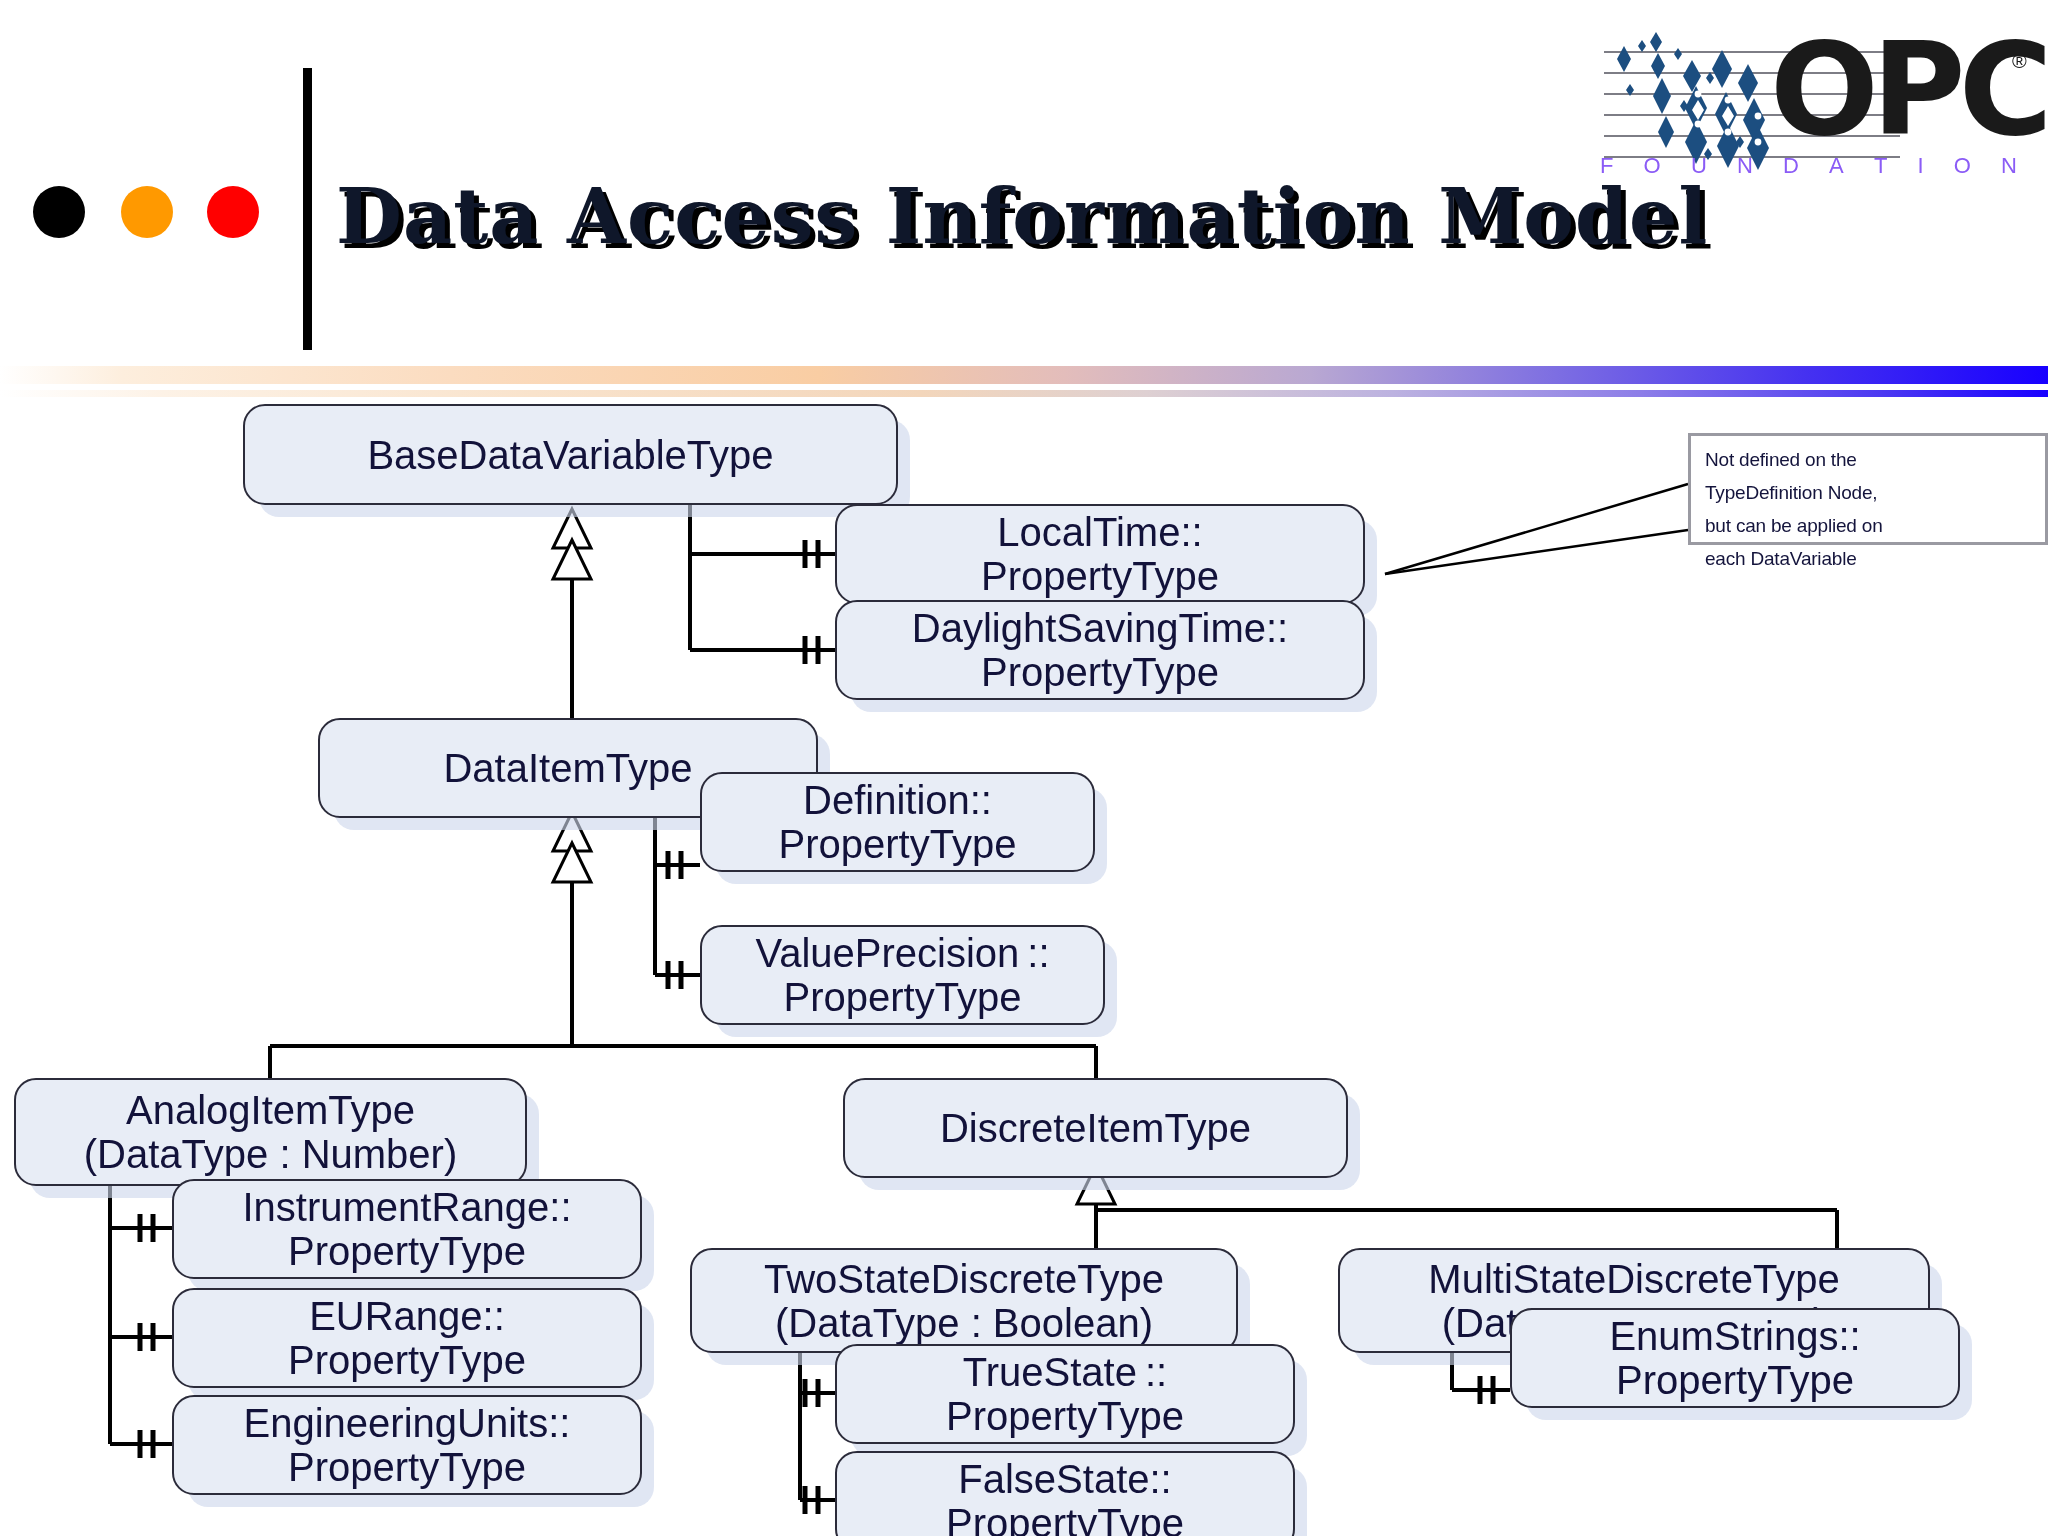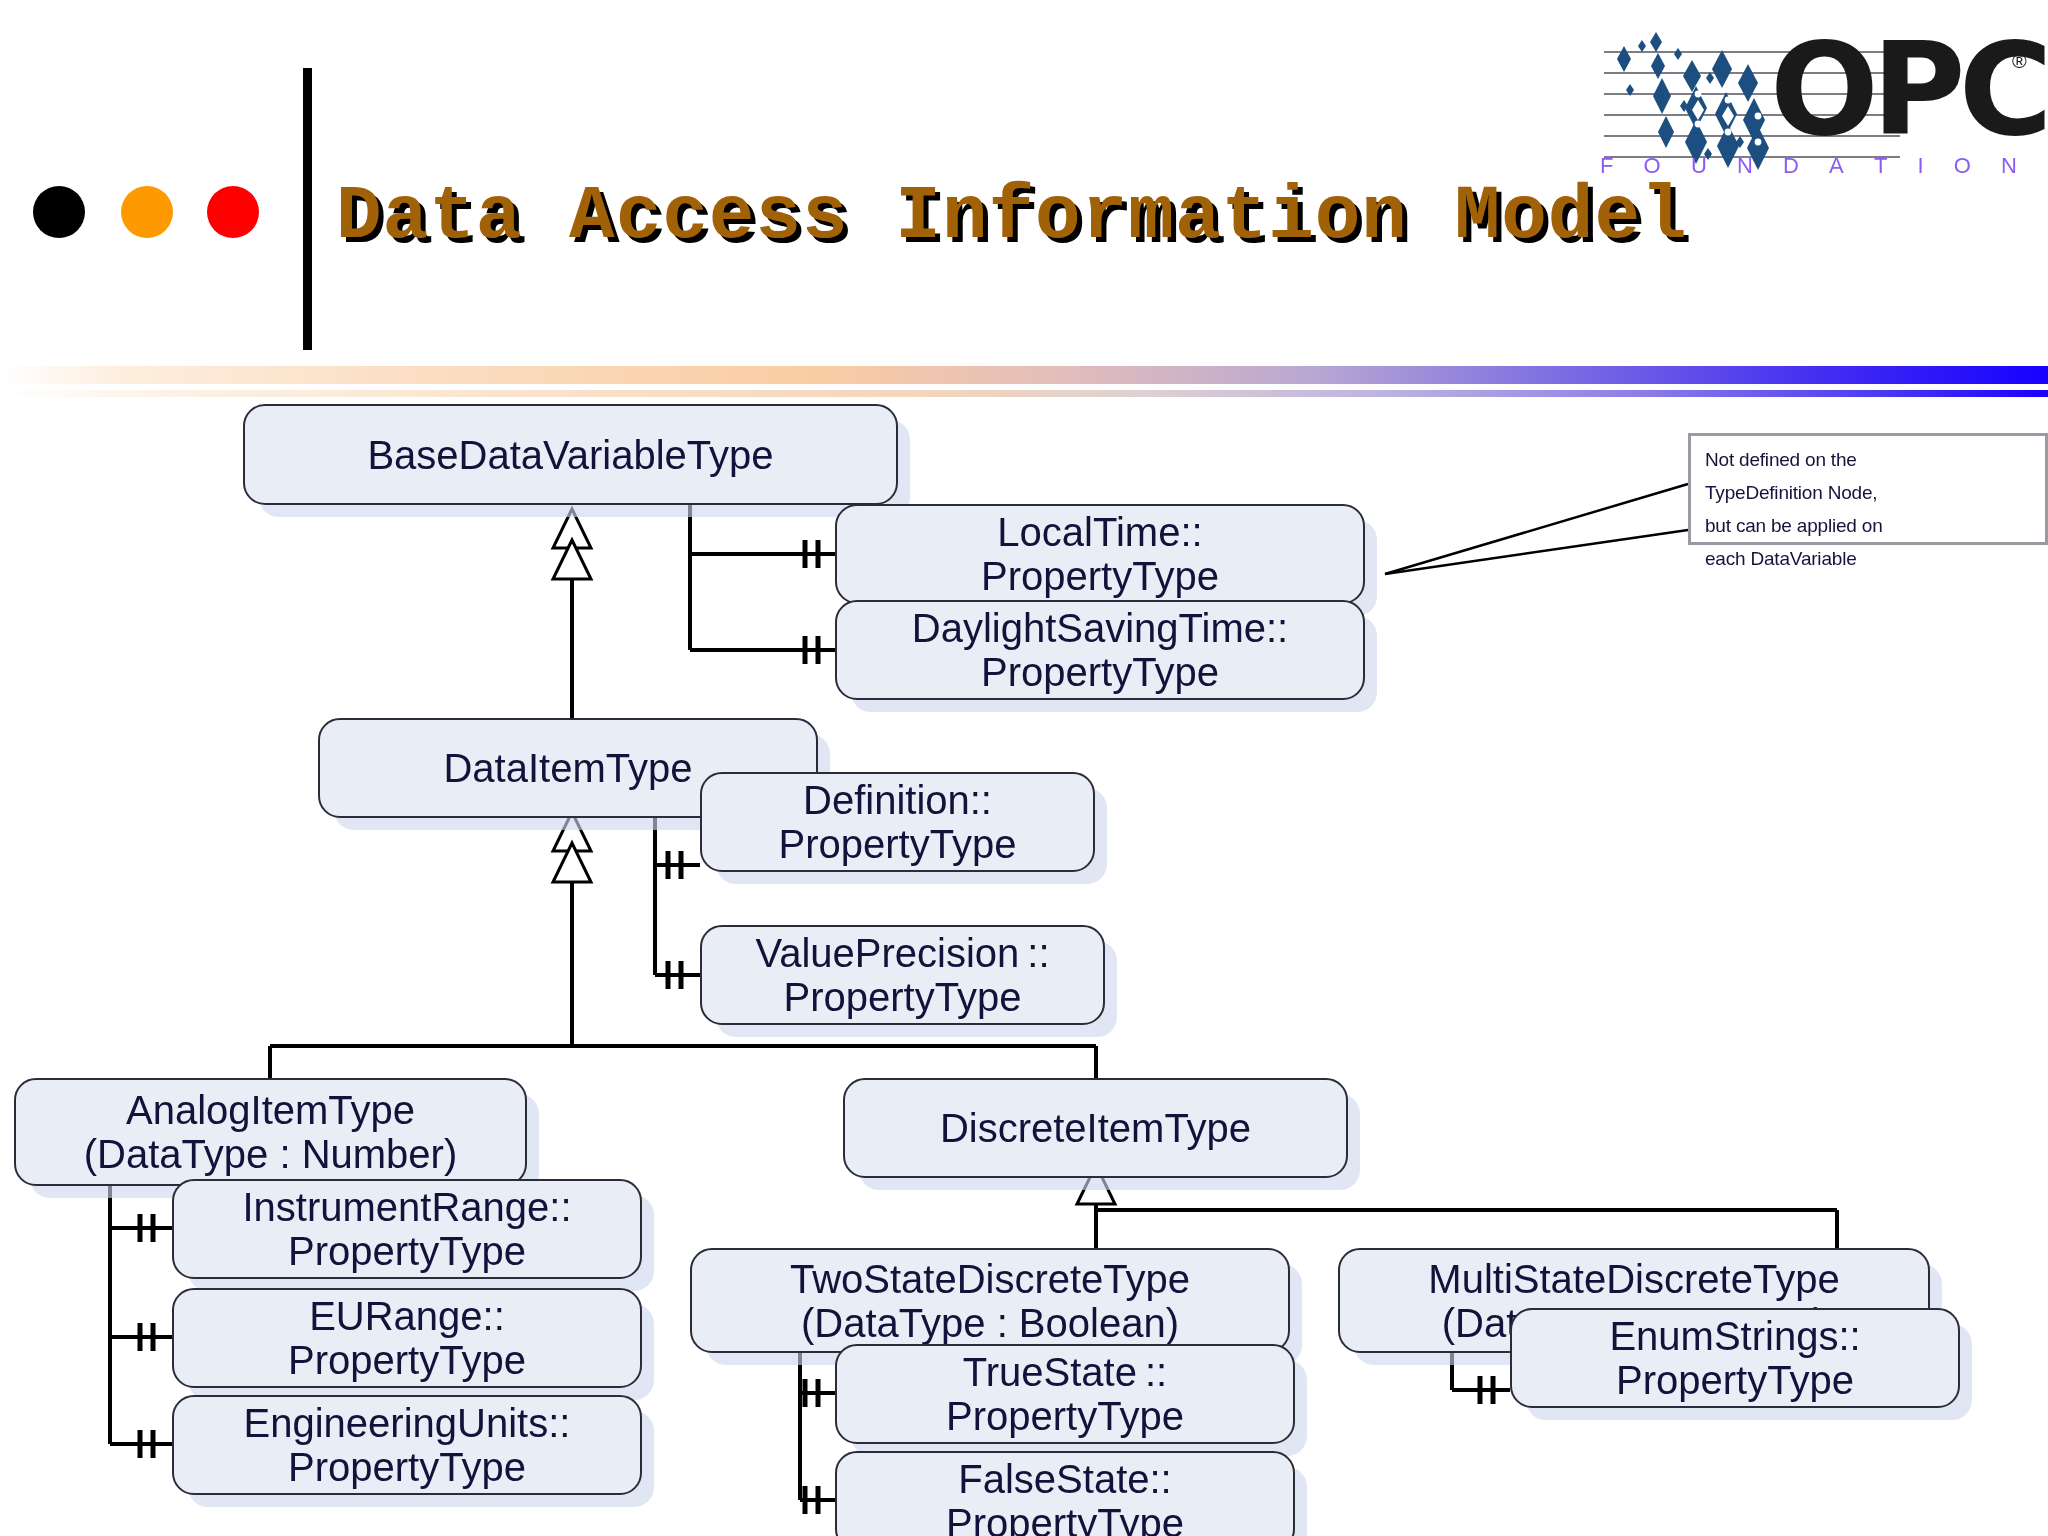--- a/index.html
+++ b/index.html
@@ -168,21 +168,21 @@
 <body>
 
 <div id="header">
 
   <div class="dot" id="dot-black" style="background: rgb(0, 0, 0);"></div>
   <div class="dot" id="dot-orange" style="background: rgb(255, 153, 0);"></div>
   <div class="dot" id="dot-red" style="background: rgb(255, 0, 0);"></div>
 
   <div id="header-divider"></div>
 
-  <div id="page-title" style="color: #a16207; font-family: Liberation Mono, monospace;">Data Access Information Model</div>
+  <div id="page-title" style="color: #0f172a;">Data Access Information Model</div>
 
   <div id="opc-logo">
     <svg width="430" height="150" viewBox="0 0 430 150" style="position:absolute;left:0;top:0;">
       <g stroke="#7d7d85" stroke-width="2.2">
         <line x1="4" y1="32" x2="300" y2="32"></line>
         <line x1="4" y1="53" x2="300" y2="53"></line>
         <line x1="4" y1="74" x2="300" y2="74"></line>
         <line x1="4" y1="95" x2="300" y2="95"></line>
         <line x1="4" y1="116" x2="300" y2="116"></line>
         <line x1="4" y1="137" x2="300" y2="137"></line>
@@ -367,21 +367,21 @@
 
   <div class="node" style="left:172px; top:1395px; width:470px; height:100px; flex-direction:column;">
     <span class="lbl">EngineeringUnits::</span>
     <span class="lbl">PropertyType</span>
   </div>
 
   <div class="node" style="left:843px; top:1078px; width:505px; height:100px;">
     <span class="lbl">DiscreteItemType</span>
   </div>
 
-  <div class="node" style="left:690px; top:1248px; width:600px; height:105px; flex-direction:column;">
+  <div class="node" style="left:690px; top:1248px; width:548px; height:105px; flex-direction:column;">
     <span class="lbl">TwoStateDiscreteType</span>
     <span class="lbl">(DataType : Boolean)</span>
   </div>
 
   <div class="node" style="left:835px; top:1344px; width:460px; height:100px; flex-direction:column;">
     <span class="lbl">TrueState ::</span>
     <span class="lbl">PropertyType</span>
   </div>
 
   <div class="node" style="left:835px; top:1451px; width:460px; height:100px; flex-direction:column;">

